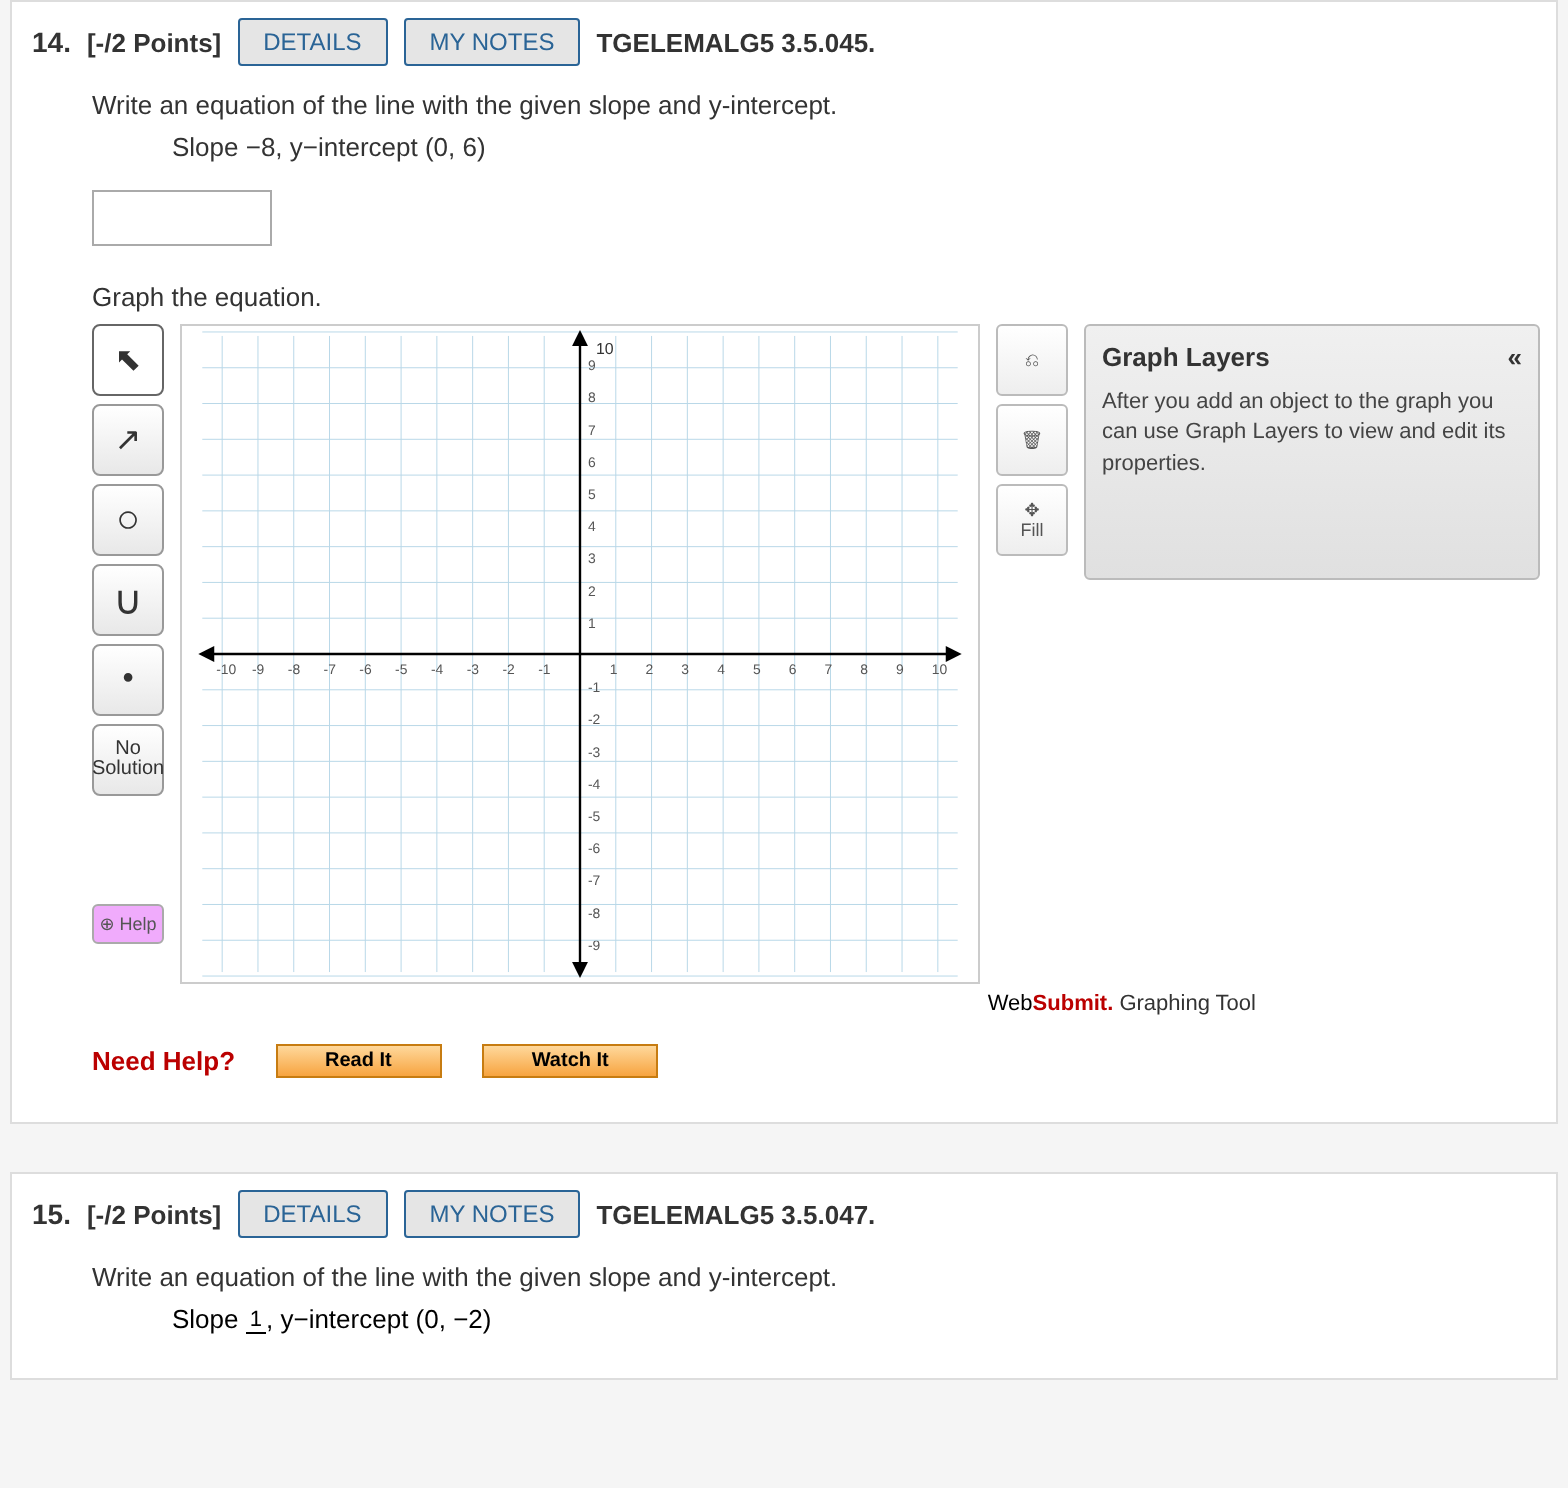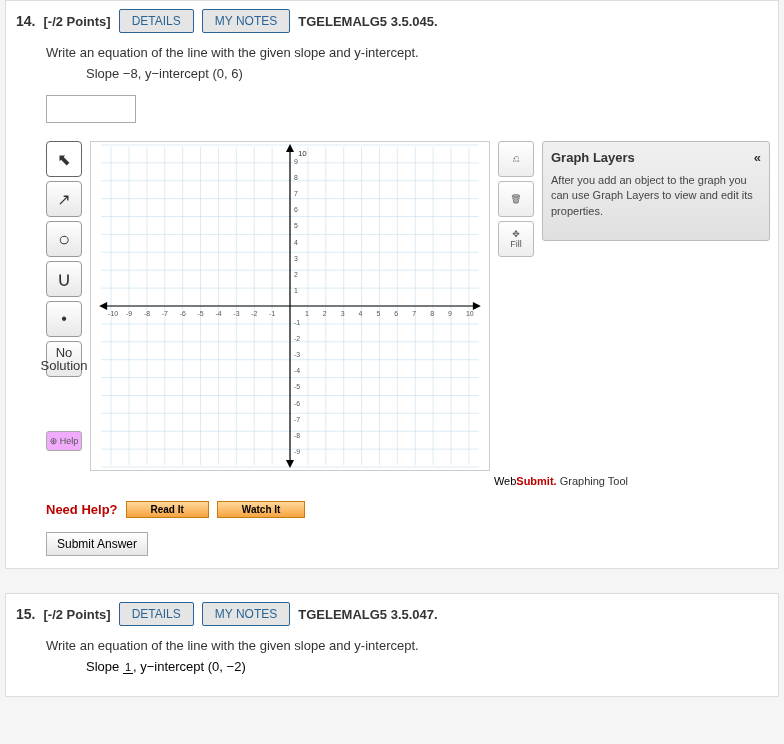--- a/index.html
+++ b/index.html
@@ -58,21 +58,21 @@
       border: 1px solid #999;
       background: linear-gradient(#fff,#e8e8e8);
       border-radius: 4px;
       display: flex;
       align-items: center;
       justify-content: center;
       cursor: pointer;
       font-size: 16px;
     }
     .tool-btn.selected { background: #fff; border-color: #666; }
-    .tool-btn.text { font-size: 13px; line-height: 1; text-align:center; }
+    .tool-btn.text { font-size: 10px; line-height: 1; text-align:center; }
     .help-btn {
       margin-top: 50px;
       width: 36px; height: 20px;
       border: 1px solid #aaa;
       border-radius: 3px;
       background: #f0abfc;
       font-size: 9px;
       display:flex;align-items:center;justify-content:center;
       color:#555;
     }
@@ -95,42 +95,42 @@
       display:flex;align-items:center;justify-content:center;
       flex-direction:column;
       color:#555;
     }
     .layers-panel {
       flex:1;
       background: linear-gradient(#f0f0f0,#e0e0e0);
       border:1px solid #bbb;
       border-radius:3px;
       padding:8px;
-      height: 100px;
+      height: 128px;
       margin-right:-2px;
     }
     .layers-title { font-weight:bold; font-size:13px; display:flex; justify-content:space-between;}
     .layers-text { font-size:11px; color:#444; margin-top:8px; line-height:1.4;}
     .footer-brand {
       text-align:right;
       font-size:11px;
       margin: 4px 0 10px 0;
       padding-right: 140px;
       color:#333;
     }
     .footer-brand .wa { color:#000; }
     .footer-brand .assign { color:#b00; font-weight:bold;}
     .need-help {
       margin: 14px 0 14px 30px;
       font-size:13px;
       color:#b00;
       font-weight:bold;
       display:flex;
       align-items:center;
-      gap:8px;
+      gap:20px;
     }
     .help-link-btn {
       background: linear-gradient(#ffd89b,#f7a440);
       border:1px solid #c77c11;
       color:#000;
       font-size:10px;
       font-weight:bold;
       padding:2px 24px;
       cursor:pointer;
     }
@@ -154,20 +154,21 @@
   <div class="q-header">
     <span class="q-number">14.</span>
     <span style="font-weight:bold;">[-/2 Points]</span>
     <button class="btn-outline">DETAILS</button>
     <button class="btn-outline">MY NOTES</button>
     <span class="source-code">TGELEMALG5 3.5.045.</span>
   </div>
   <div class="prompt">Write an equation of the line with the given slope and y-intercept.</div>
   <div class="given">Slope −8, y−intercept (0, 6)</div>
   <input class="answer-input" type="text" style="">
+  <div class="graph-label">Graph the equation.</div>
 
   <div class="graph-area">
     <div class="tool-palette">
       <div class="tool-btn selected">
           <span>⬉</span>
         </div>
       <div class="tool-btn">
           <span>↗</span>
         </div>
       <div class="tool-btn">
@@ -306,21 +307,20 @@
   <div class="footer-brand">
     <span class="wa">Web</span><span class="assign">Submit.</span><span> Graphing Tool</span>
   </div>
 
   <div class="need-help">
     <span>Need Help?</span>
     <button class="help-link-btn">Read It</button>
     <button class="help-link-btn">Watch It</button>
   </div>
 
-  <button class="submit-btn">Submit Answer</button>
 </div>
 
 <div class="question-block q15">
   <div class="q-header">
     <span class="q-number">15.</span>
     <span style="font-weight:bold;">[-/2 Points]</span>
     <button class="btn-outline">DETAILS</button>
     <button class="btn-outline">MY NOTES</button>
     <span class="source-code">TGELEMALG5 3.5.047.</span>
   </div>

